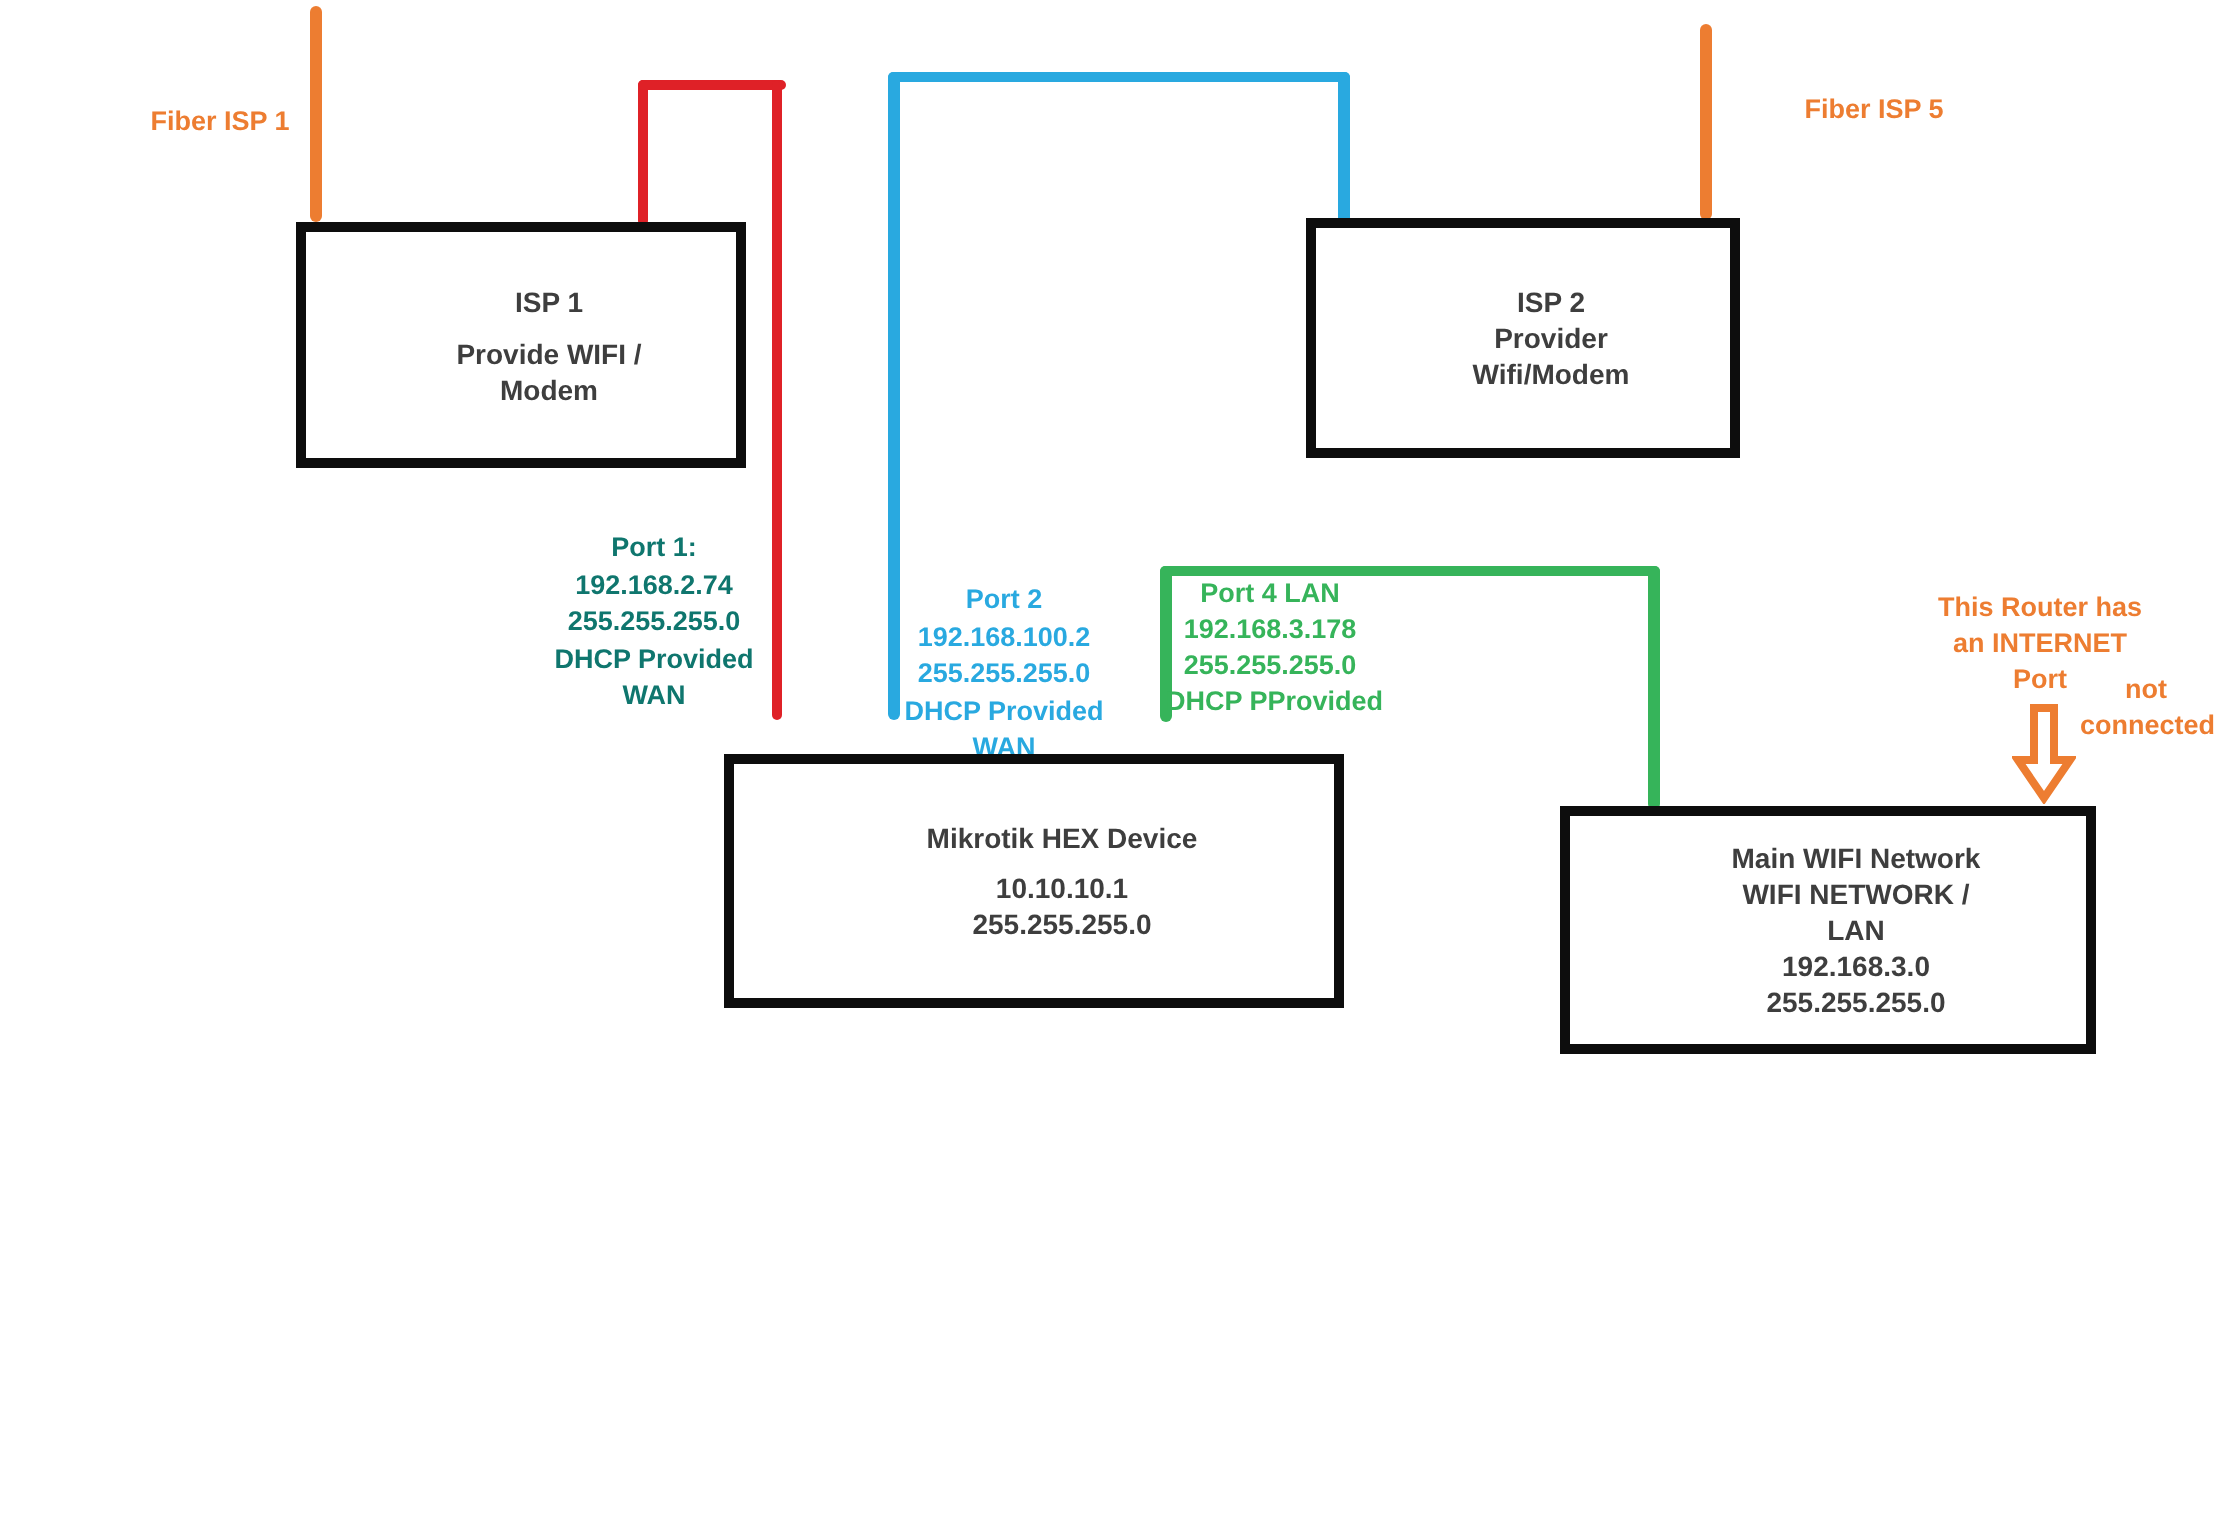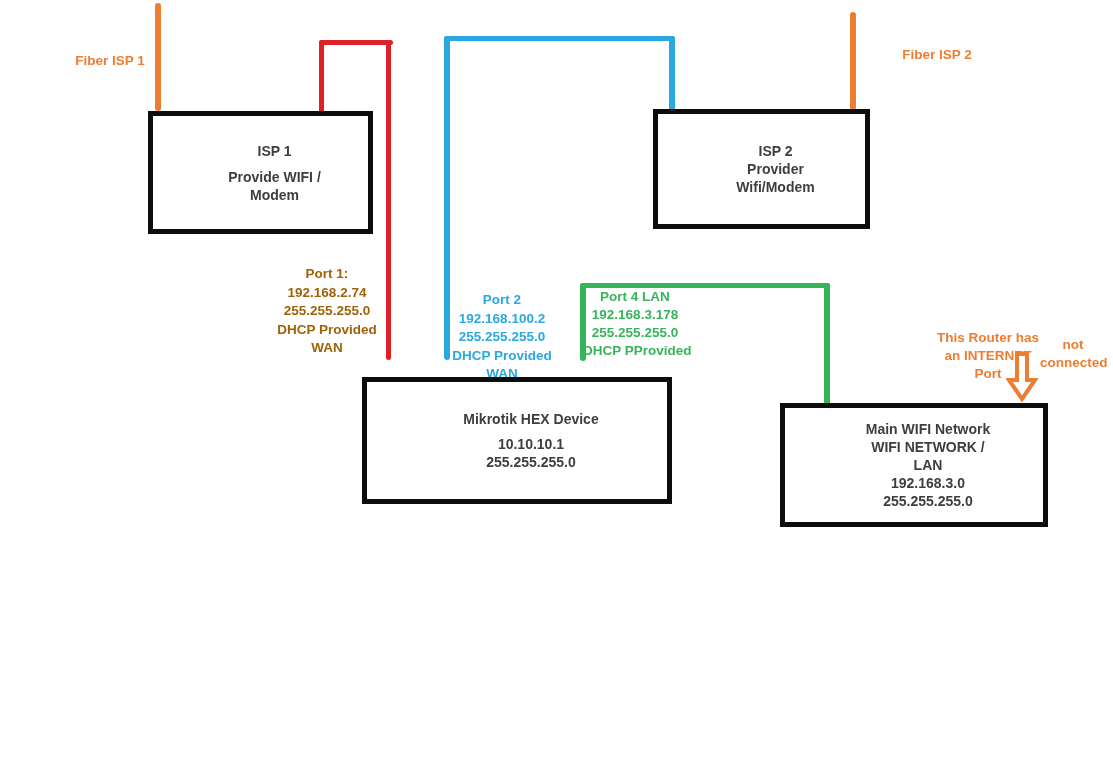--- a/index.html
+++ b/index.html
@@ -13,21 +13,21 @@
     display:flex;flex-direction:column;align-items:center;justify-content:center;
     text-align:center;color:#3e3e3e;font-size:14px;line-height:18px;z-index:3;
   }
   .node .nline{white-space:nowrap;padding-left:28px;}
   
   .seg{position:absolute;border-radius:3px;z-index:1;}
   
   .ann{position:absolute;text-align:center;font-size:13.5px;line-height:18px;z-index:2;white-space:nowrap;}
   .ann div{white-space:nowrap;}
   .orange-t{color:#ED7D31;}
-  .red-t{color:#a16207;}
+  .red-t{color:#0f766e;}
   .blue-t{color:#29A9E0;}
   .green-t{color:#36B45A;}
   .arrow-wrap{position:absolute;z-index:2;}
 </style>
 </head>
 <body>
 
 <div id="canvas">
 
   <div class="seg" style="left:155px;top:3px;width:6px;height:108px;background:#ED7D31;"></div>
@@ -42,21 +42,21 @@
   <div class="seg" style="left:669px;top:36px;width:6px;height:76px;background:#29A9E0;"></div>
 
   <div class="seg" style="left:580px;top:283px;width:6px;height:78px;background:#36B45A;"></div>
   <div class="seg" style="left:580px;top:283px;width:250px;height:5px;background:#36B45A;"></div>
   <div class="seg" style="left:824px;top:283px;width:6px;height:122px;background:#36B45A;"></div>
 
   <div class="ann orange-t" style="left:70px;top:52px;width:80px;">
     <div>Fiber ISP 1</div>
   </div>
   <div class="ann orange-t" style="left:897px;top:46px;width:80px;">
-    <div>Fiber ISP 2</div>
+    <div>Fiber ISP 5</div>
   </div>
 
   <div class="node" style="left:148px;top:111px;width:215px;height:113px;">
     <div class="nline" style="margin-bottom:8px;">ISP 1</div>
     <div class="nline">Provide WIFI /</div>
     <div class="nline">Modem</div>
   </div>
 
   <div class="node" style="left:653px;top:109px;width:207px;height:110px;">
     <div class="nline">ISP 2</div>
@@ -94,21 +94,21 @@
     <div>WAN</div>
   </div>
 
   <div class="ann green-t" style="left:583px;top:288px;width:104px;line-height:18px;">
     <div>Port 4 LAN</div>
     <div>192.168.3.178</div>
     <div>255.255.255.0</div>
     <div>DHCP PProvided</div>
   </div>
 
-  <div class="ann orange-t" style="left:935px;top:295px;width:106px;line-height:18px;margin-top:34px;">
+  <div class="ann orange-t" style="left:967px;top:295px;width:106px;line-height:18px;">
     <div>This Router has</div>
     <div>an INTERNET</div>
     <div>Port</div>
   </div>
   <div class="ann orange-t" style="left:1040px;top:336px;width:66px;line-height:18px;">
     <div>not</div>
     <div>connected</div>
   </div>
 
   <div class="arrow-wrap" style="left:1006px;top:352px;">

